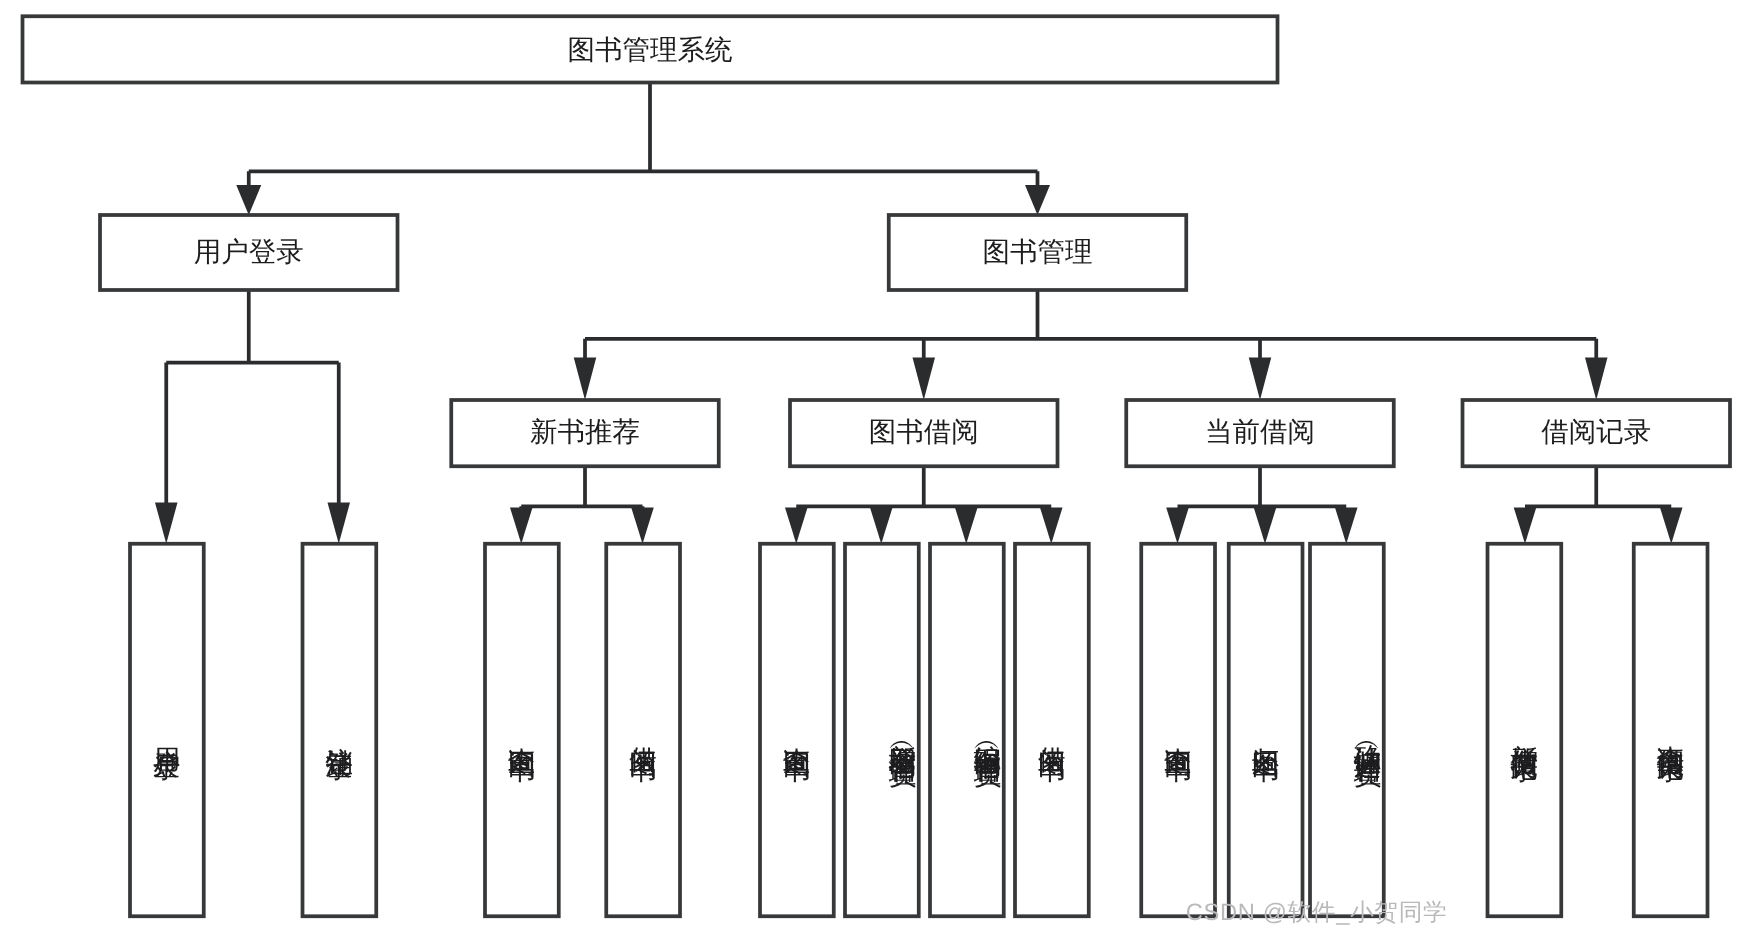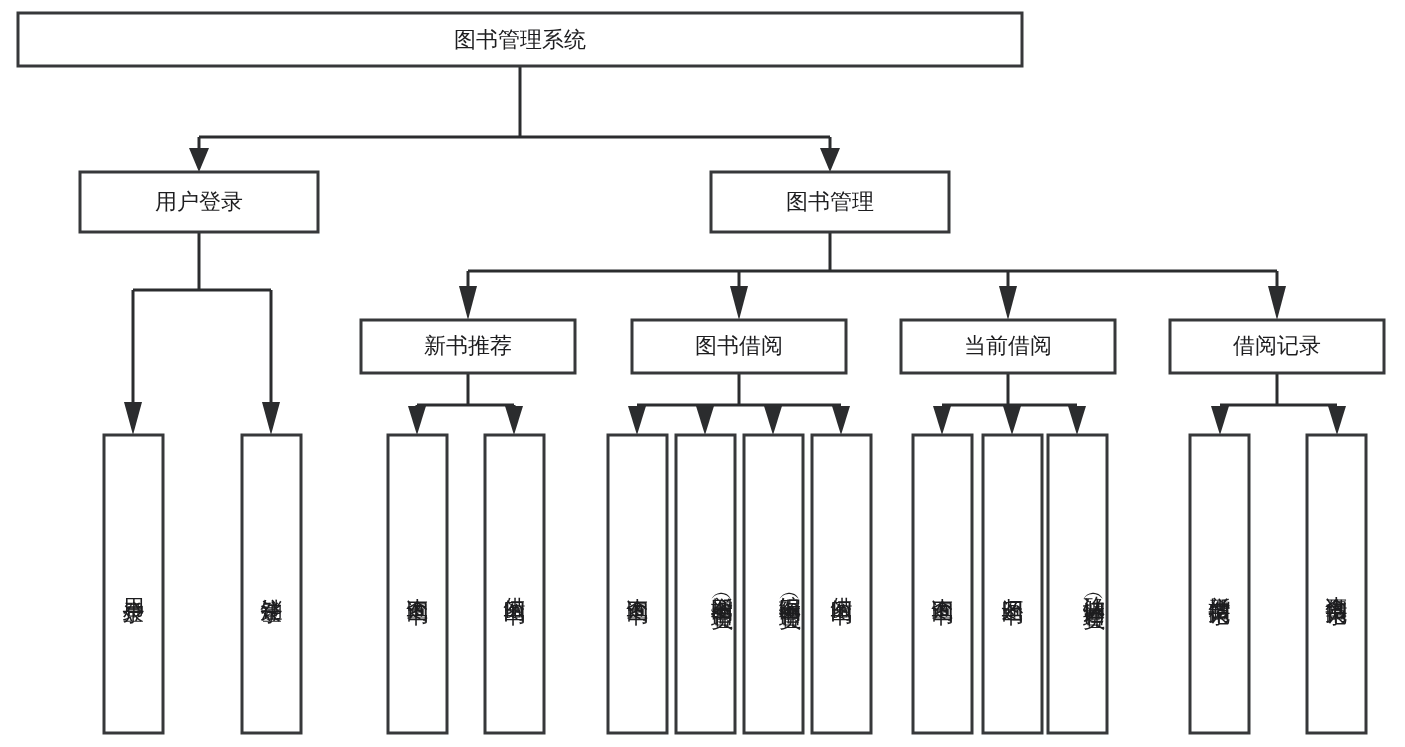--- a/index.html
+++ b/index.html
@@ -205,13 +205,14 @@
   <div class="vlabel" style="left:744px; top:441px; width:59px; height:292px; display:flex; align-items:flex-start; justify-content:center;">编辑图书（管理员）</div>
   <div class="vlabel" style="left:812px; top:435px; width:59px; height:298px; display:flex; align-items:center; justify-content:center;">借阅图书</div>
 
   <div class="vlabel" style="left:913px; top:435px; width:59px; height:298px; display:flex; align-items:center; justify-content:center;">查询图书</div>
   <div class="vlabel" style="left:983px; top:435px; width:59px; height:298px; display:flex; align-items:center; justify-content:center;">归还图书</div>
   <div class="vlabel" style="left:1048px; top:441px; width:59px; height:292px; display:flex; align-items:flex-start; justify-content:center;">确认归还（管理员）</div>
 
   <div class="vlabel" style="left:1190px; top:435px; width:59px; height:298px; display:flex; align-items:center; justify-content:center;">新增借阅记录</div>
   <div class="vlabel" style="left:1307px; top:435px; width:59px; height:298px; display:flex; align-items:center; justify-content:center;">查询借阅记录</div>
 
+  <div class="watermark">CSDN @软件_小贺同学</div>
 </div>
 
 </body></html>

